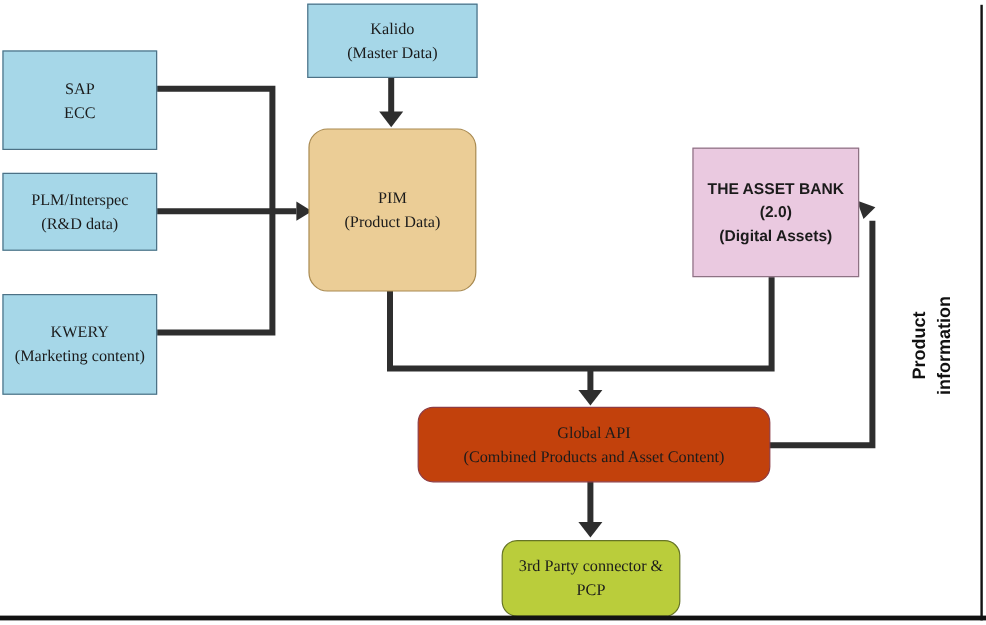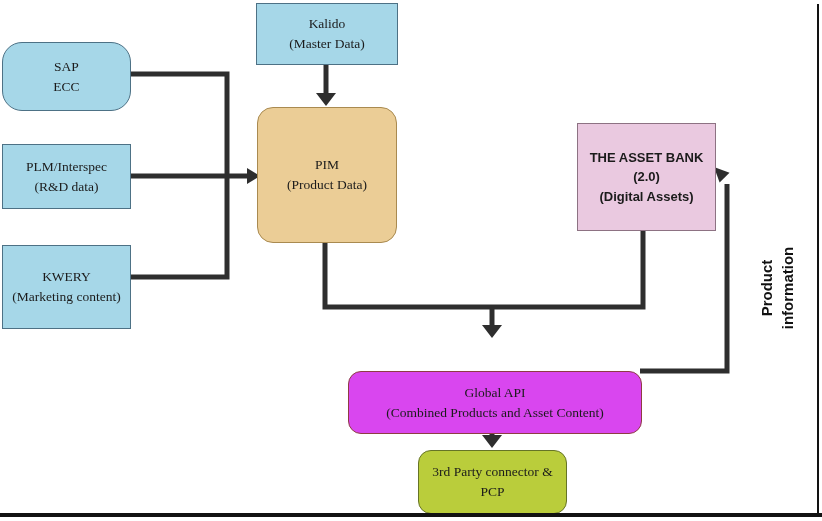--- a/index.html
+++ b/index.html
@@ -17,29 +17,29 @@
     display:flex;align-items:center;justify-content:flex-end;
     text-align:center;
     color:#1b1b1b;
     font-size:13.5px;
     line-height:1.45;
   }
   .node .label{white-space:pre-line;display:block;width:100%;}
   .blue{background:#a6d7e8;border:1.4px solid #4d7185;}
   .tan{background:#ebcd96;border:1.4px solid #a98a50;border-radius:16px;}
   .pink{background:#eac9e0;border:1.4px solid #8d7283;}
-  .red{background:#d946ef;border:1.6px solid #8e3c44;border-radius:13px;margin-top:32px;}
+  .red{background:#c2410c;border:1.6px solid #8e3c44;border-radius:13px;}
   .green{background:#bacd3b;border:1.6px solid #667426;border-radius:13px;}
   .sans-bold{
     font-family:"Liberation Sans","DejaVu Sans",sans-serif;
     font-weight:bold;
     font-size:13px;
     line-height:1.5;
   }
-  .node-sap   {left:2px;  top:42px;  width:129px; height:69px;border-radius:20px;}
+  .node-sap   {left:2px;  top:42px;  width:129px; height:83px;}
   .node-plm   {left:2px;  top:144px; width:129px; height:65px;}
   .node-kwery {left:2px;  top:245px; width:129px; height:84px;}
   .node-kalido{left:256px;top:3px;   width:142px; height:62px;}
   .node-pim   {left:257px;top:107px; width:140px; height:136px;}
   .node-asset {left:577px;top:123px; width:139px; height:108px;}
   .node-api   {left:348px;top:339px; width:294px; height:63px;}
   .node-third {left:418px;top:450px; width:149px; height:64px;}
   .rotated-label{
     position:absolute;
     left:727px;top:266px;width:100px;height:44px;

